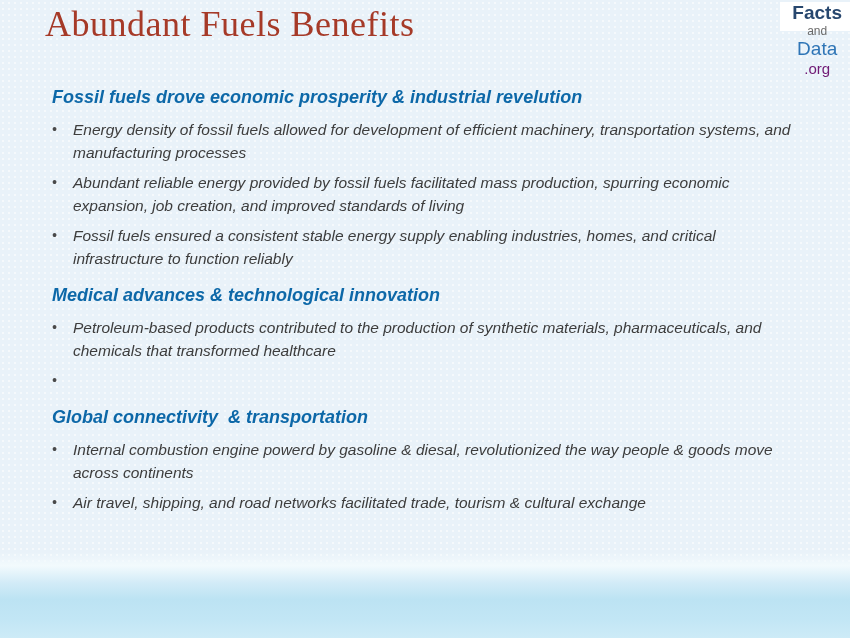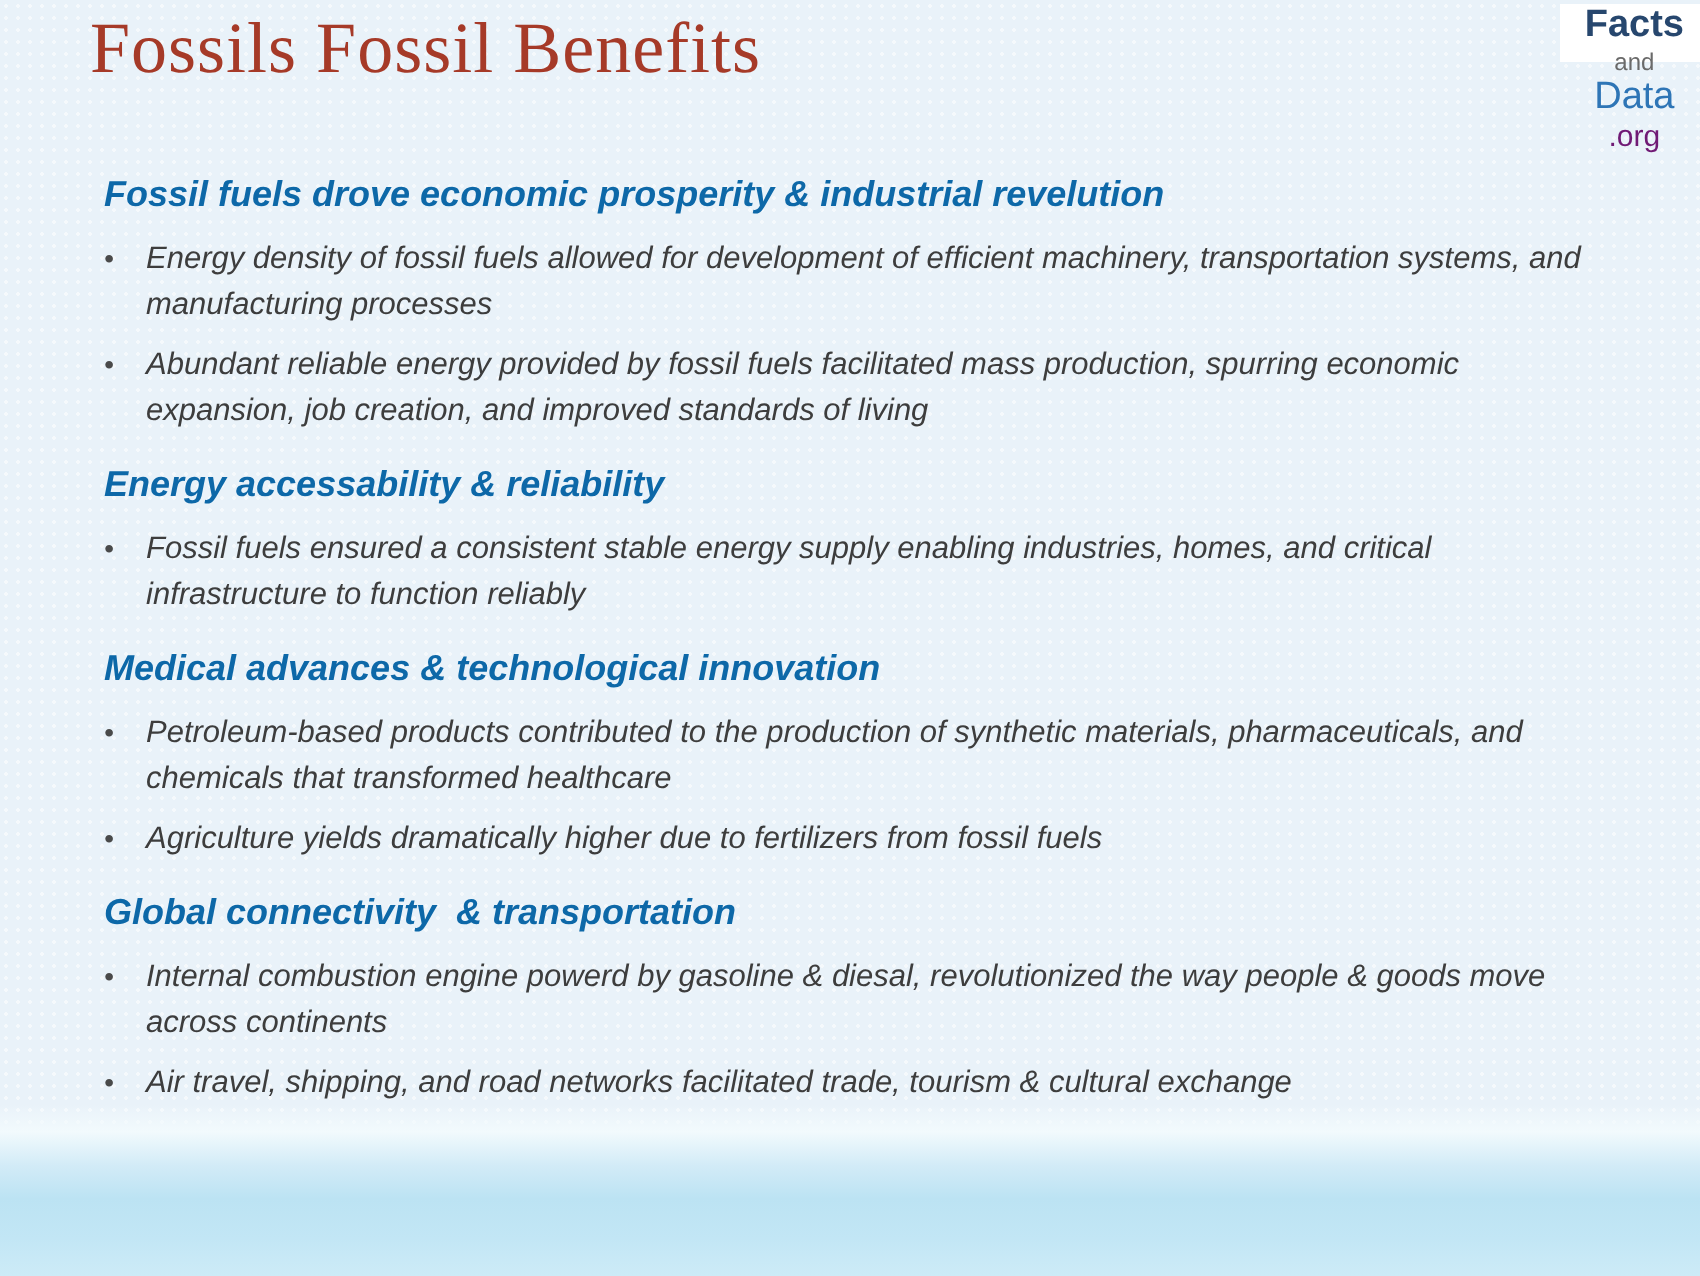--- a/index.html
+++ b/index.html
@@ -96,55 +96,53 @@
       #bce3f3 55%,
       #c2e6f5 78%,
       #cdebf7 100%);
   }
 </style>
 </head>
 <body>
 
 <div class="slide">
 
-  <h1 class="title">Fossils Fossil Benefits</h1>
+  <h1 class="title">Abundant Fuels Benefits</h1>
 
   <div class="logo">
     <span class="logo-facts">Facts</span>
     <span class="logo-and">and</span>
     <span class="logo-data">Data</span>
     <span class="logo-org">.org</span>
   </div>
 
   <div class="content">
 
     <h2 class="heading">Fossil fuels drove economic prosperity &amp; industrial revelution</h2>
     <div class="bullet">
       <span class="dot">•</span>
       <span class="bullet-text">Energy density of fossil fuels allowed for development of efficient machinery, transportation systems, and manufacturing processes</span>
     </div>
     <div class="bullet">
       <span class="dot">•</span>
       <span class="bullet-text">Abundant reliable energy provided by fossil fuels facilitated mass production, spurring economic expansion, job creation, and improved standards of living</span>
     </div>
 
-    <h2 class="heading">Energy accessability &amp; reliability</h2>
     <div class="bullet">
       <span class="dot">•</span>
       <span class="bullet-text">Fossil fuels ensured a consistent stable energy supply enabling industries, homes, and critical infrastructure to function reliably</span>
     </div>
 
     <h2 class="heading">Medical advances &amp; technological innovation</h2>
     <div class="bullet">
       <span class="dot">•</span>
       <span class="bullet-text">Petroleum-based products contributed to the production of synthetic materials, pharmaceuticals, and chemicals that transformed healthcare</span>
     </div>
     <div class="bullet">
       <span class="dot">•</span>
-      <span class="bullet-text">Agriculture yields dramatically higher due to fertilizers from fossil fuels</span>
     </div>
 
     <h2 class="heading">Global connectivity  &amp; transportation</h2>
     <div class="bullet">
       <span class="dot">•</span>
       <span class="bullet-text">Internal combustion engine powerd by gasoline &amp; diesal, revolutionized the way people &amp; goods move across continents</span>
     </div>
     <div class="bullet">
       <span class="dot">•</span>
       <span class="bullet-text">Air travel, shipping, and road networks facilitated trade, tourism &amp; cultural exchange</span>

